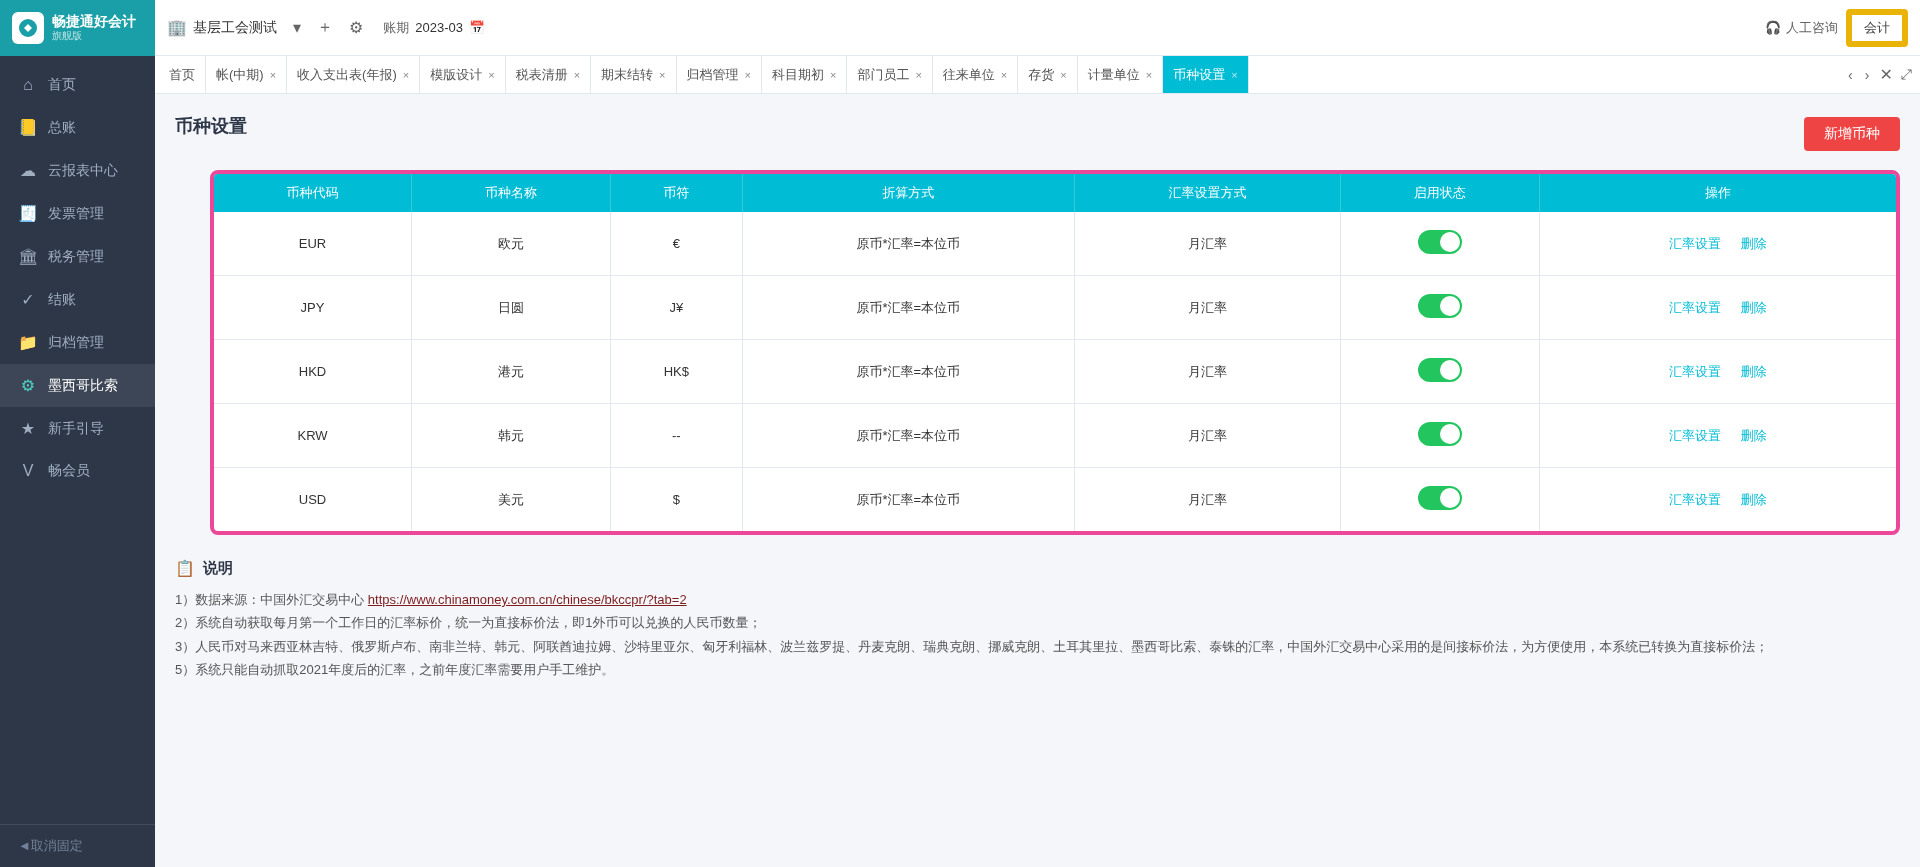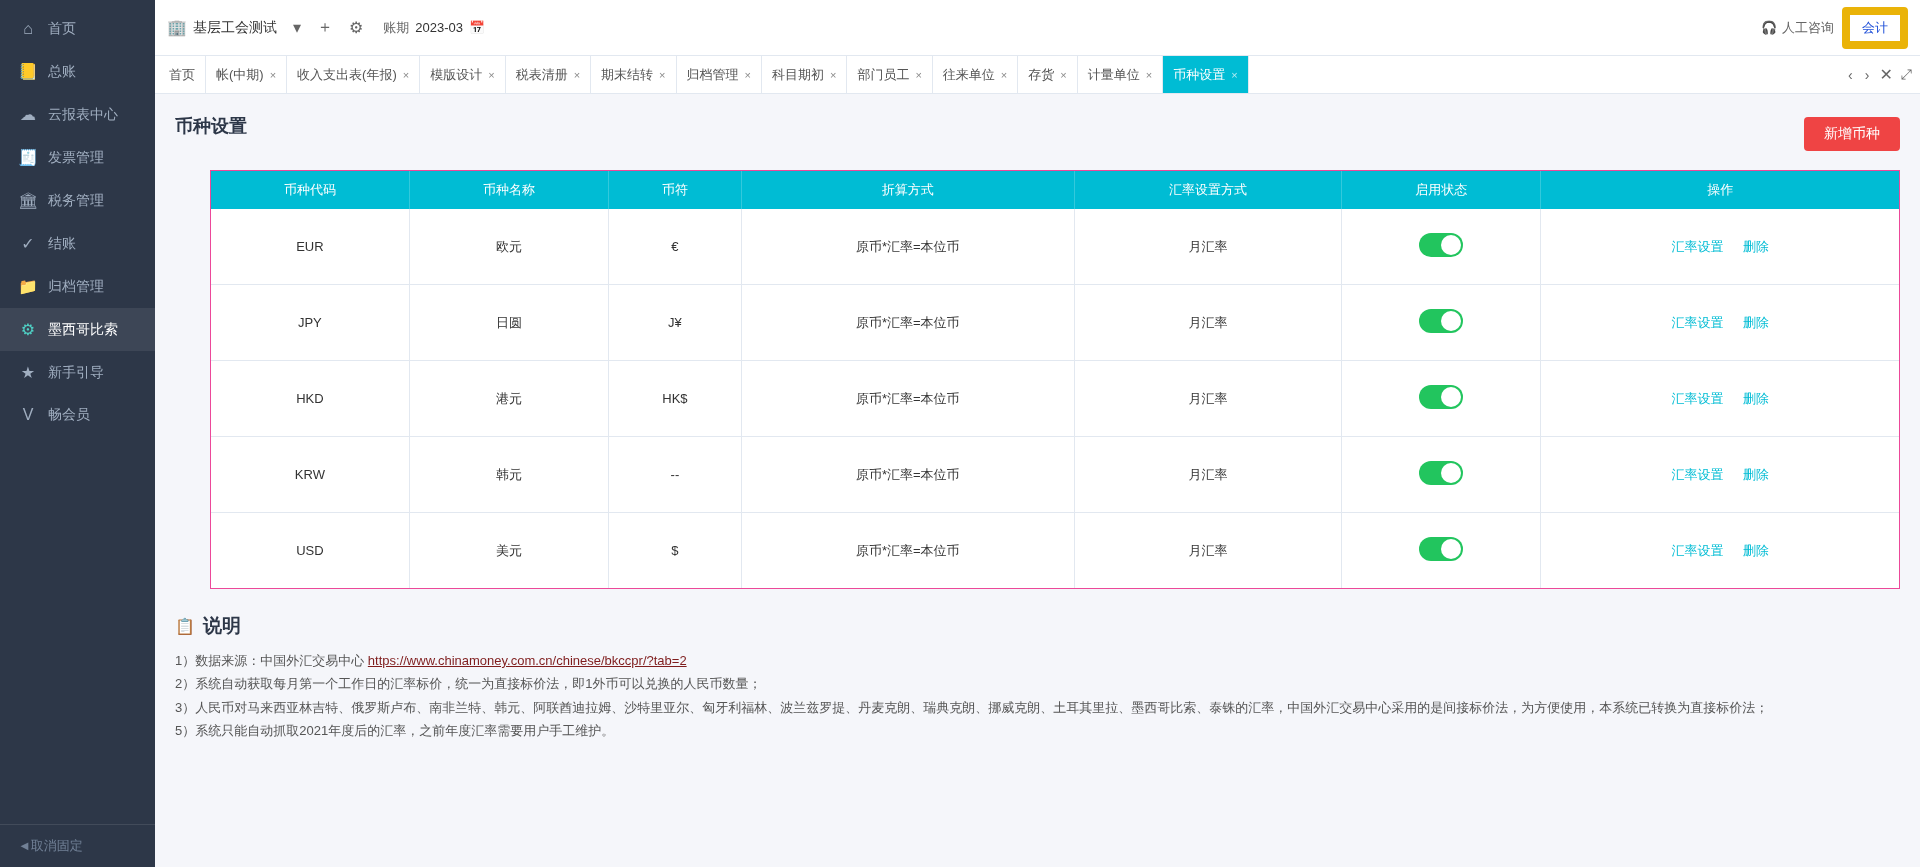--- a/index.html
+++ b/index.html
@@ -28,64 +28,76 @@
     .header-company { display: flex; align-items: center; gap: 6px; font-size: 14px; color: #333; font-weight: 500; }
     .header-company-icon { color: #1a9fa8; font-size: 16px; }
     .header-actions { display: flex; align-items: center; gap: 8px; margin-left: 4px; }
     .header-btn { background: none; border: none; cursor: pointer; color: #666; font-size: 16px; padding: 4px; }
     .header-period { display: flex; align-items: center; gap: 6px; font-size: 13px; color: #333; margin-left: 8px; }
     .header-period-label { color: #666; }
     .header-period-value { font-weight: 500; text-align: right; }
     .header-period-icon { color: #1a9fa8; }
     .header-right { margin-left: auto; display: flex; align-items: center; gap: 8px; }
     .header-support { display: flex; align-items: center; gap: 4px; color: #666; font-size: 13px; cursor: pointer; }
-    .header-account-btn { background: none; border: 8px solid #eab308; color: #1d4ed8; border-radius: 4px; padding: 4px 12px; font-size: 13px; cursor: pointer; font-weight: 500; }
+    .header-account-btn { background: none; border: 6px solid #eab308; color: #404040; border-radius: 4px; padding: 4px 12px; font-size: 13px; cursor: pointer; font-weight: 500; }
 
     
     .tabs-bar { background: #fff; border-bottom: 1px solid #e2e8f0; display: flex; align-items: center; padding: 0 4px; height: 38px; flex-shrink: 0; overflow: hidden; }
     .tab { display: flex; align-items: center; gap: 4px; padding: 0 10px; height: 38px; font-size: 13px; color: #555; cursor: pointer; border-right: 1px solid #e2e8f0; white-space: nowrap; flex-shrink: 0; }
     .tab.active { background: #00bcd4; color: #fff; }
     .tab-close { font-size: 11px; color: inherit; opacity: 0.7; margin-left: 2px; }
     .tabs-nav-btn { background: none; border: none; cursor: pointer; font-size: 14px; color: #666; padding: 4px 6px; flex-shrink: 0; }
     .tabs-close-btn { background: none; border: none; cursor: pointer; font-size: 16px; color: #666; padding: 4px; flex-shrink: 0; }
     .tabs-expand-btn { background: none; border: none; cursor: pointer; font-size: 14px; color: #666; padding: 4px; flex-shrink: 0; }
 
     
     .content { flex: 1; padding: 20px; overflow-y: auto; background: #f5f6fa; }
     .page-title { font-size: 18px; font-weight: bold; color: #2d3748; margin-bottom: 16px; }
     .btn-new { background: #ef4444; color: #fff; border: none; border-radius: 4px; padding: 8px 20px; font-size: 14px; cursor: pointer; font-weight: 500; }
 
     
-    .table-wrapper { background: #fff; border-radius: 0; overflow: hidden; border: 1px solid #ec4899; margin-left: 35px; }
+    .table-wrapper { background: #fff; border-radius: 8px; overflow: hidden; border: 4px solid #ec4899; margin-left: 35px; }
     table { width: 100%; border-collapse: collapse; }
     thead tr { background: #00bcd4; }
     thead th { color: #fff; padding: 10px 12px; font-size: 13px; font-weight: 500; text-align: center; border-right: 1px solid rgba(255,255,255,0.2); }
     thead th:last-child { border-right: none; }
     tbody tr { border-bottom: 1px solid #e2e8f0; }
     tbody tr:last-child { border-bottom: none; }
-    tbody td { padding: 24px 12px; text-align: center; color: #333; font-size: 13px; border-right: 1px solid #e2e8f0; }
+    tbody td { padding: 18px 12px; text-align: center; color: #333; font-size: 13px; border-right: 1px solid #e2e8f0; }
     tbody td:last-child { border-right: none; }
     .action-link { color: #00bcd4; cursor: pointer; text-decoration: none; margin: 0 8px; }
     .toggle { display: inline-flex; align-items: center; }
     .toggle-switch { width: 44px; height: 24px; background: #22c55e; border-radius: 12px; position: relative; cursor: pointer; }
     .toggle-switch::after { content: ''; position: absolute; width: 20px; height: 20px; background: #fff; border-radius: 50%; top: 2px; right: 2px; transition: 0.2s; }
 
     
     .notes-section { margin-top: 24px; }
     .notes-header { display: flex; align-items: center; gap: 8px; margin-bottom: 10px; }
     .notes-icon { color: #1a9fa8; font-size: 16px; }
-    .notes-title { font-size: 19px; font-weight: bold; color: #2d3748; }
+    .notes-title { font-size: 15px; font-weight: bold; color: #2d3748; }
     .notes-list { list-style: none; padding-left: 0; }
     .notes-list li { color: #555; font-size: 13px; line-height: 1.8; }
     .notes-link { color: #7f1d1d; text-decoration: underline; }
   </style>
 </head>
 <body>
 
 <div class="sidebar">
+  <div class="sidebar-logo">
+    <div class="sidebar-logo-icon">
+      <svg viewBox="0 0 22 22" fill="none" xmlns="http://www.w3.org/2000/svg">
+        <circle cx="11" cy="11" r="9" fill="#1a9fa8"></circle>
+        <path d="M7 11 L11 7 L15 11 L11 15 Z" fill="#fff"></path>
+      </svg>
+    </div>
+    <div class="sidebar-logo-text">
+      <span class="sidebar-logo-title">畅捷通好会计</span>
+      <span class="sidebar-logo-sub">旗舰版</span>
+    </div>
+  </div>
   <nav class="sidebar-nav">
   <div class="sidebar-item">
     <span class="sidebar-item-icon">⌂</span>
     <span>首页</span>
   </div>
       <div class="sidebar-item">
     <span class="sidebar-item-icon">📒</span>
     <span>总账</span>
   </div>
       <div class="sidebar-item">

